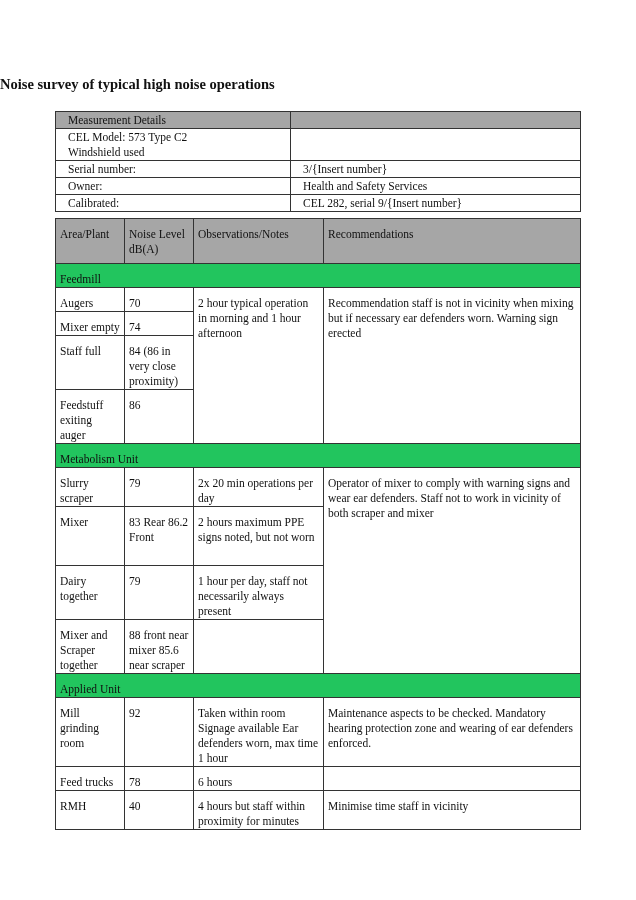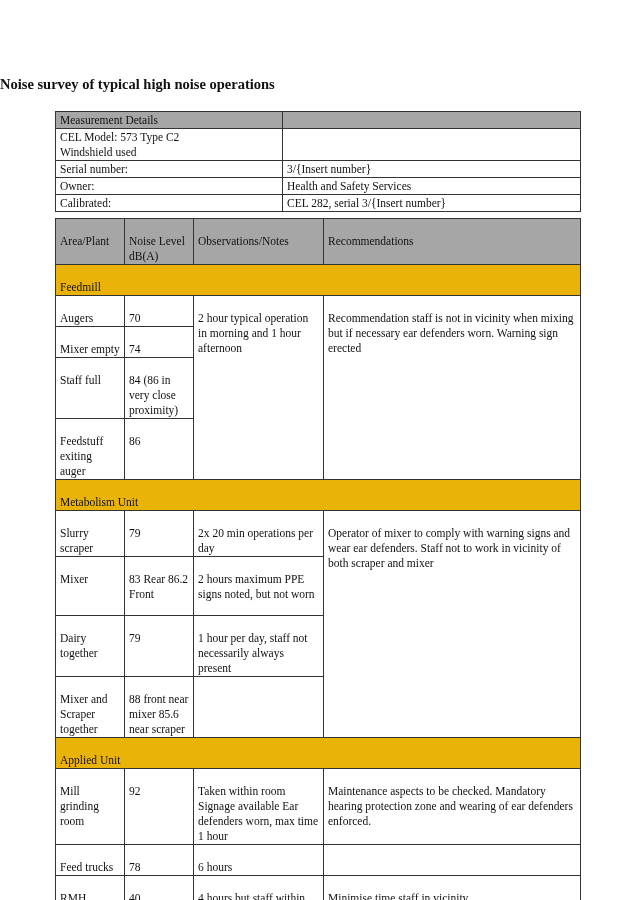--- a/index.html
+++ b/index.html
@@ -1,25 +1,25 @@
 <!DOCTYPE html>
 <html><head>
 <meta charset="utf-8">
 <style>
   html, body { margin:0; padding:0; background:#ffffff; }
   body { width:636px; height:900px; position:relative; font-family:"Liberation Serif", serif; color:#111; overflow:hidden; }
   .title { position:absolute; top:76px; left:0; width:636px; font-weight:bold; font-size:14.5px; }
   table { position:absolute; border-collapse:collapse; font-size:11.5px; line-height:15px; }
   td { border:1.3px solid #333; padding:0 4px; vertical-align:top; }
   #meta { top:111px; left:55px; width:526px; }
-  #meta td { padding:1px 4px 0 4px; }
+  #meta td { padding:1px 4px 0 12px; }
   .hdr td, tr.hdr td { background:#a6a6a6; }
-  .sec td { background:#eab308; }
+  .sec td { background:#22c55e; }
   #survey { top:218px; left:55px; width:526px; }
-  #survey td { padding:15px 4px 0 4px; }
+  #survey td { padding:8px 4px 0 4px; }
   .c1 { width:60px; } .c2 { width:60px; } .c3 { width:121px; }
 </style>
 </head>
 <body>
 
 <div class="title">Noise survey of typical high noise operations</div>
 
 <table id="meta">
   <tbody>
       <tr class="hdr">
@@ -36,21 +36,21 @@
   <tr>
     <td>Serial number:</td>
     <td>3/{Insert number}</td>
   </tr>
   <tr>
     <td>Owner:</td>
     <td>Health and Safety Services</td>
   </tr>
   <tr>
     <td>Calibrated:</td>
-    <td>CEL 282, serial 3/{Insert number}</td>
+    <td>CEL 282, serial 9/{Insert number}</td>
   </tr>
 </tbody>
   </table>
 
 <table id="survey">
   <tbody>
       <tr class="hdr" style="height:45px">
     <td class="c1">Area/Plant</td>
     <td class="c2">Noise Level dB(A)</td>
     <td class="c3">Observations/Notes</td>

